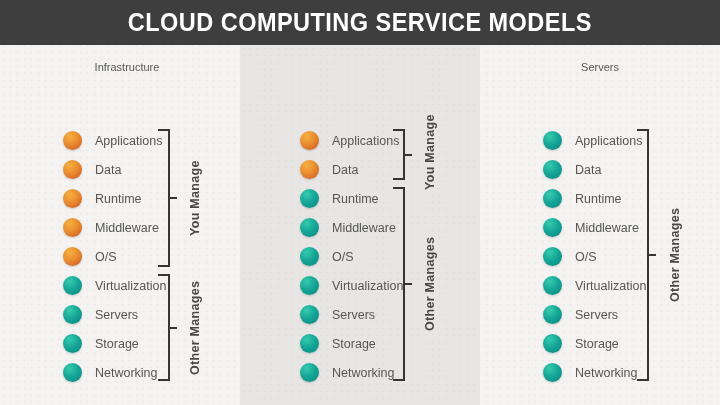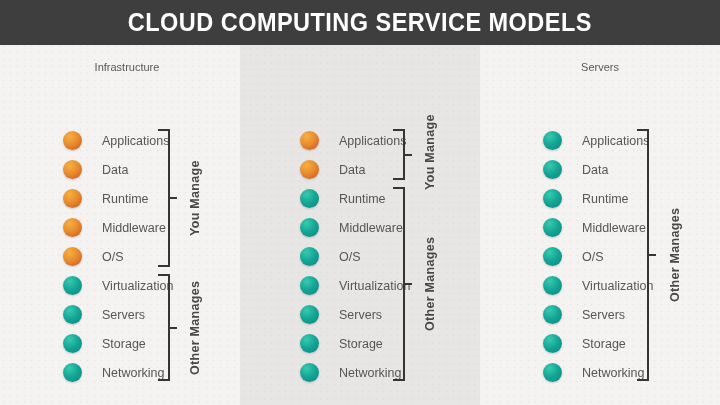--- a/index.html
+++ b/index.html
@@ -30,21 +30,21 @@
   .layers{
     position:absolute;top:126px;margin:0;padding:0;list-style:none;
   }
   .row{height:29px;display:flex;align-items:center;}
   .dot{
     width:19px;height:19px;border-radius:50%;flex:0 0 19px;
     box-shadow:0 1px 2px rgba(0,0,0,0.18);
   }
   .dot-you{background:radial-gradient(circle at 35% 28%, #f6b041 0%, #e88a2e 48%, #c94f23 100%);}
   .dot-other{background:radial-gradient(circle at 35% 28%, #36cbae 0%, #14a496 48%, #0a877f 100%);}
-  .lbl{margin-left:20px;font-size:12.5px;color:#565656;white-space:nowrap;}
+  .lbl{margin-left:13px;font-size:12.5px;color:#565656;white-space:nowrap;}
   .bracket{
     position:absolute;width:12px;box-sizing:border-box;
     border:2px solid #353535;border-left:none;
   }
   .tick{
     position:absolute;left:100%;top:50%;width:9px;height:0;
     border-top:2px solid #353535;transform:translateY(-1px);
   }
   .rlabel{
     position:absolute;width:18px;

